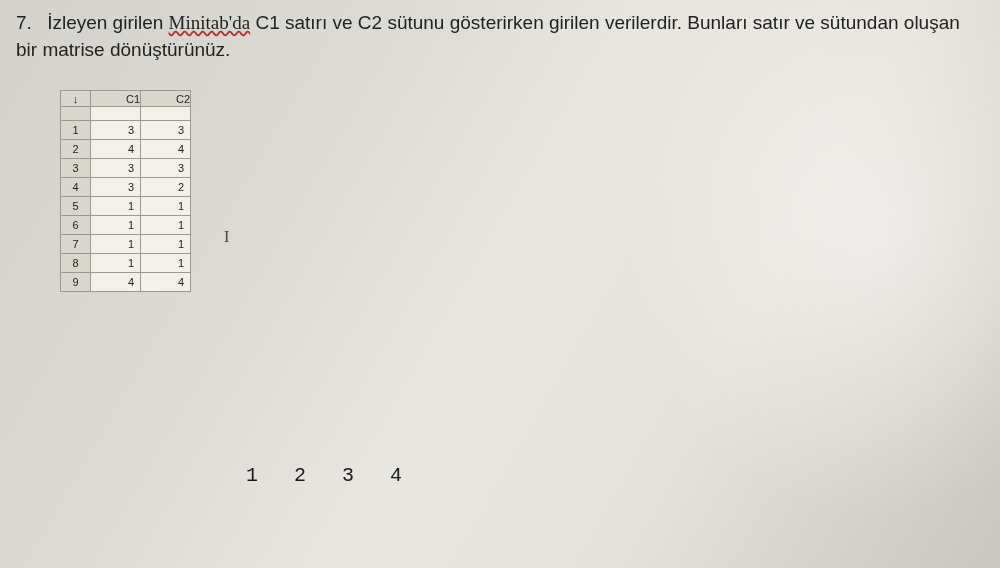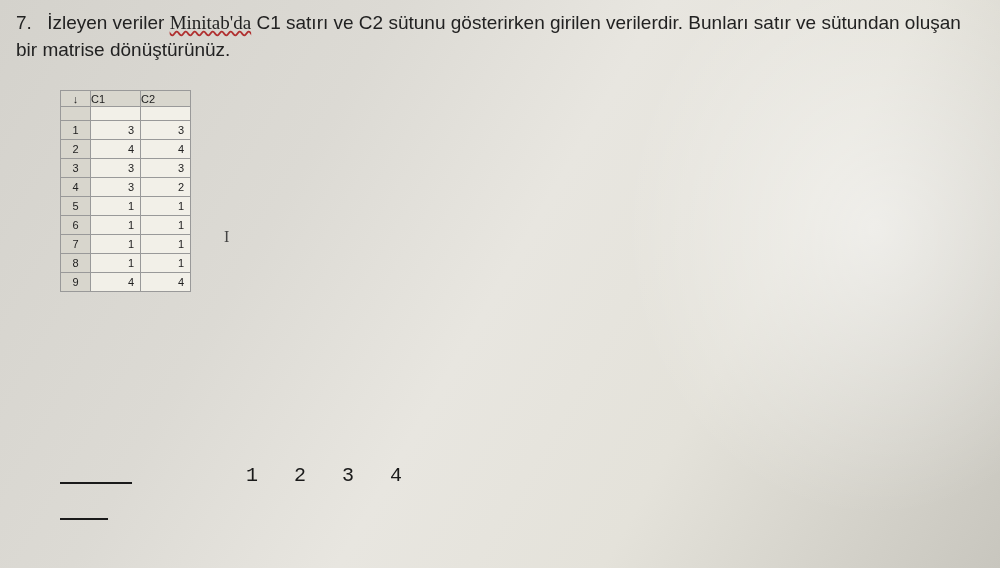--- a/index.html
+++ b/index.html
@@ -53,21 +53,21 @@
     border: 1px solid #999;
     width: 50px;
     height: 19px;
     text-align: right;
     padding: 0 6px 0 0;
     box-sizing: border-box;
     background: #f2f0e8;
   }
   .minitab th {
     background: #d8d6cd;
-    text-align: left;
+    text-align: right;
     font-weight: normal;
     padding: 0;
     height: 16px;
   }
   .minitab td.rowhead {
     background: #d8d6cd;
     text-align: center;
     padding: 0;
     width: 30px;
   }
@@ -93,21 +93,20 @@
     top: 350px;
     left: 60px;
     font-family: "Courier New", Courier, monospace;
     font-size: 20px;
     color: #1a1a1a;
     line-height: 1.8;
     white-space: pre;
   }
   .matrix-row {
     display: block;
-    text-decoration: underline;
   }
   .matrix-cell {
     display: inline-block;
     width: 48px;
     text-align: center;
   }
   .matrix-header-gap {
     display: inline-block;
     width: 48px;
   }
@@ -123,21 +122,21 @@
 </style>
 </head>
 <body>
 
 <div class="page">
   <div class="shine"></div>
 
   <div class="question">
     <span class="question-number">7.</span>
     <span class="question-text">
-      <span>İzleyen veriler </span><span class="underline">Minitab'da</span><span>  C1 satırı ve C2 sütunu gösterirken girilen verilerdir. Bunları satır ve sütundan oluşan bir matrise dönüştürünüz.</span>
+      <span>İzleyen girilen </span><span class="underline">Minitab'da</span><span>  C1 satırı ve C2 sütunu gösterirken girilen verilerdir. Bunları satır ve sütundan oluşan bir matrise dönüştürünüz.</span>
     </span>
   </div>
 
   <table class="minitab">
     <tbody>
         <tr>
       <th class="corner">↓</th>
       <th>C1</th>
       <th>C2</th>
     </tr>

